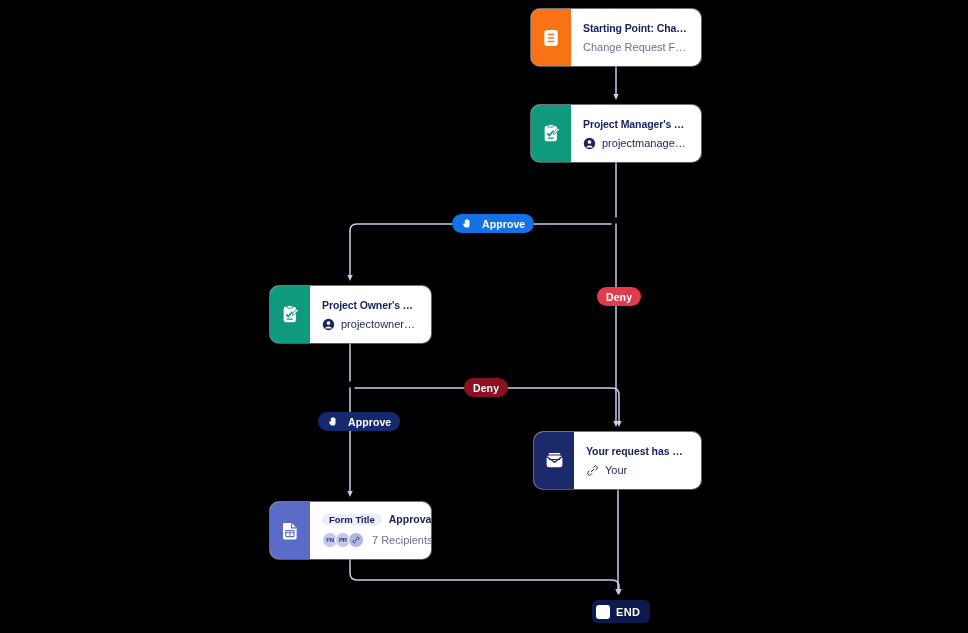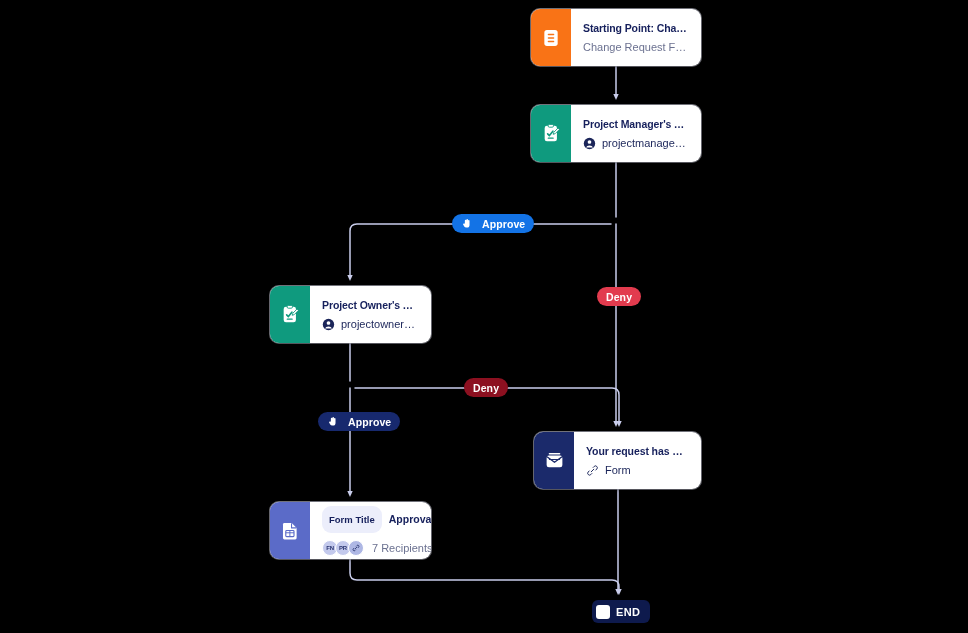--- a/index.html
+++ b/index.html
@@ -152,21 +152,21 @@
     letter-spacing: 0.4px;
   }
 
   
   .chip {
     display: inline-block;
     background: #eceefb;
     color: #16205c;
     font-size: 9.5px;
     font-weight: bold;
-    padding: 8px 7px;
+    padding: 0 7px;
     border-radius: 9px;
     white-space: nowrap;
   }
   .report-row1 {
     display: flex;
     align-items: center;
     gap: 7px;
   }
   .report-title {
     font-size: 10.5px;
@@ -322,21 +322,21 @@
     <div class="node-body">
       <div class="node-title">Your request has been denied.</div>
       <div class="node-sub dark">
         <span>
           <svg class="glyph" width="13" height="13" viewBox="0 0 24 24" aria-hidden="true">
             <path d="M9.6,14.4 L14.4,9.6" stroke="#1b2559" stroke-width="1.8" stroke-linecap="round"></path>
             <path d="M13.2,6.4 L15.2,4.4 a3.4,3.4 0 0 1 4.8,4.8 L18,11.2" fill="none" stroke="#1b2559" stroke-width="1.8" stroke-linecap="round"></path>
             <path d="M10.8,17.6 L8.8,19.6 a3.4,3.4 0 0 1 -4.8,-4.8 L6,12.8" fill="none" stroke="#1b2559" stroke-width="1.8" stroke-linecap="round"></path>
           </svg>
         </span>
-        <span class="sub-text">Form</span>
+        <span class="sub-text">Your</span>
       </div>
     </div>
   </div>
 
   <div class="node" id="node-report">
     <div class="node-icon ip-indigo">
       <svg class="glyph" width="21" height="21" viewBox="0 0 24 24" aria-hidden="true">
         <path d="M5,3.4 h8.4 L19,9 v11.6 a1.6,1.6 0 0 1 -1.6,1.6 H5 a1.6,1.6 0 0 1 -1.6,-1.6
                  V5 A1.6,1.6 0 0 1 5,3.4 Z" fill="#ffffff"></path>
         <path d="M13.2,3.6 L13.2,9 L18.8,9" fill="none" stroke="#5b6bc8" stroke-width="1.2" stroke-linejoin="round"></path>

